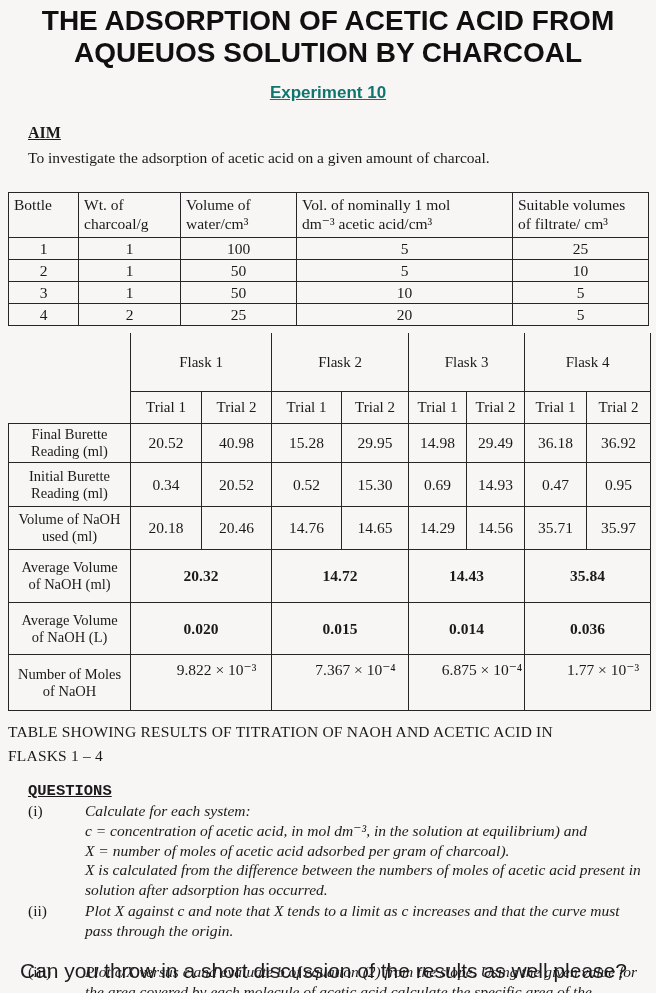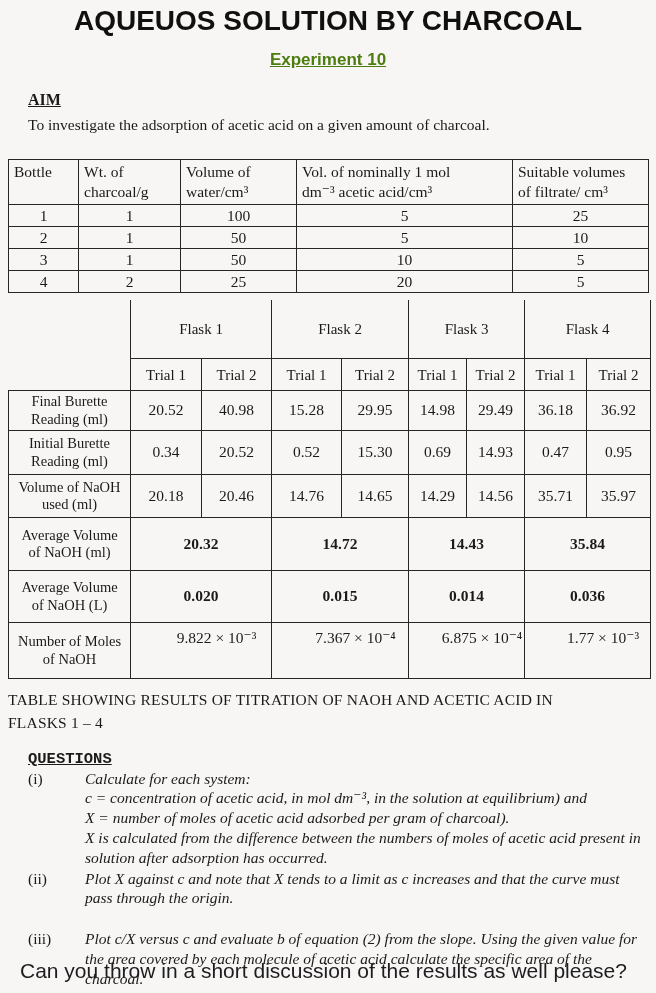--- a/index.html
+++ b/index.html
@@ -24,21 +24,21 @@
     line-height: 1.16;
     color: #101010;
   }
   .subtitle {
     margin-top: 13px;
     text-align: center;
     font-family: "Liberation Sans", "DejaVu Sans", sans-serif;
     font-weight: bold;
     font-size: 17px;
     text-decoration: underline;
-    color: #4d7c0f;
+    color: #0f766e;
   }
   .aim-heading {
     margin: 21px 0 0 28px;
     font-weight: bold;
     font-size: 16px;
     text-decoration: underline;
   }
   .aim-text {
     margin: 7px 0 0 28px;
     font-size: 15.5px;
@@ -134,20 +134,21 @@
     font-size: 21px;
     color: #1d1d1f;
   }
 </style>
 </head>
 <body>
 
 <div class="page">
 
   <div class="main-title">
+    <div>THE ADSORPTION OF ACETIC ACID FROM</div>
     <div>AQUEUOS SOLUTION BY CHARCOAL</div>
   </div>
 
   <div class="subtitle">Experiment 10</div>
 
   <div class="aim-heading">AIM</div>
   <div class="aim-text">To investigate the adsorption of acetic acid on a given amount of charcoal.</div>
 
   <table class="bottles-table">
     <colgroup>

